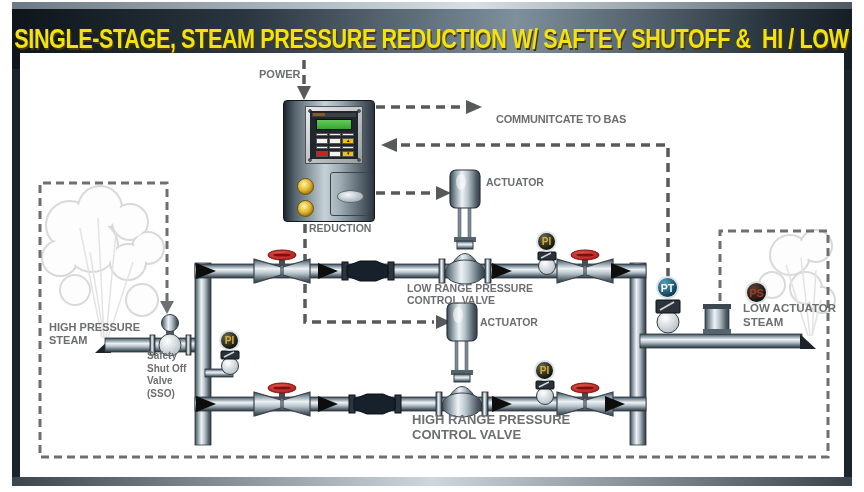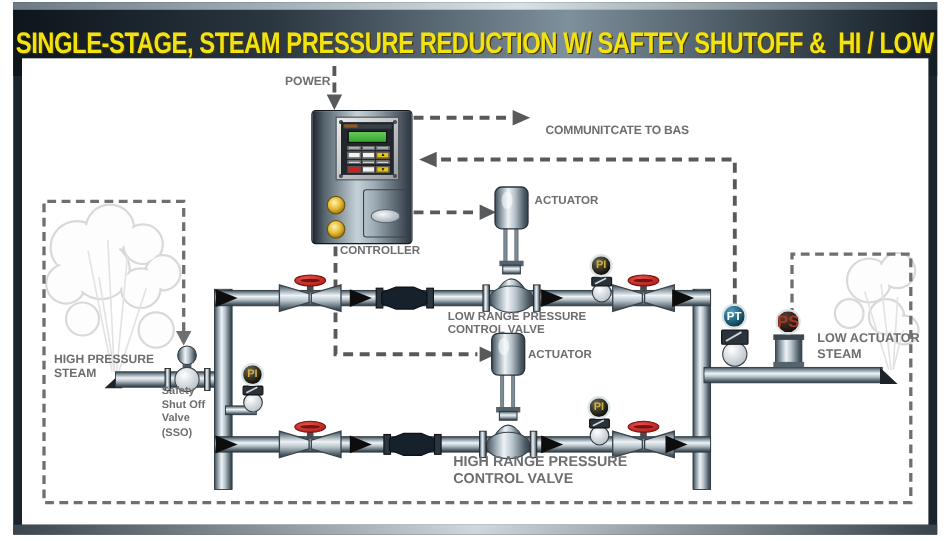--- a/index.html
+++ b/index.html
@@ -17,21 +17,21 @@
   .titlebar span{font-size:27px;font-weight:bold;color:#f2e30e;white-space:pre;
      transform:scaleX(0.8);letter-spacing:-0.5px;text-shadow:1.5px 1.5px 0 #4a3800;}
   .content{left:20px;top:53px;width:824px;height:424px;background:#fff;}
   
   .lbl{color:#6d6e71;font-weight:bold;white-space:pre-line;line-height:1.18;}
   
   .badge{border-radius:50%;display:flex;align-items:center;justify-content:center;
      border:2px solid #dde4e8;box-sizing:border-box;font-weight:bold;}
   .badge.pi{background:radial-gradient(circle at 35% 28%,#6a6a52,#14140c 72%);color:#d7ad3c;font-size:10px;}
   .badge.pt{background:radial-gradient(circle at 35% 28%,#4da4c0,#0d3b50 75%);color:#fff;font-size:10.5px;}
-  .badge.ps{background:radial-gradient(circle at 35% 28%,#5a4038,#17100d 75%);color:#a23b25;font-size:15px;}
+  .badge.ps{background:radial-gradient(circle at 35% 28%,#5a4038,#17100d 75%);color:#a23b25;font-size:11px;margin-left:40px;}
   
   .controller{left:283px;top:100px;width:92px;height:122px;border-radius:4px;border:1px solid #10171d;
      background:linear-gradient(to right,#1d262e 0%,#55646e 12%,#c6d1d7 45%,#9fadb5 62%,#2c3640 100%);box-sizing:border-box;}
   .kp-bezel{left:305px;top:106px;width:58px;height:58px;border:1px solid #4c5257;
      background:linear-gradient(135deg,#ececec,#979da1);box-sizing:border-box;
      background-image:
        radial-gradient(circle at 4px 4px,#4c5257 1.5px,transparent 2.2px),
        radial-gradient(circle at 53px 4px,#4c5257 1.5px,transparent 2.2px),
        radial-gradient(circle at 4px 53px,#4c5257 1.5px,transparent 2.2px),
        radial-gradient(circle at 53px 53px,#4c5257 1.5px,transparent 2.2px),
@@ -319,21 +319,21 @@
   <div class="abs gold-btn" style="left:297px;top:200px;"></div>
 
   <div class="abs badge pi" style="left:536px;top:231px;width:21px;height:21px;">PI</div>
   <div class="abs badge pi" style="left:534px;top:360px;width:21px;height:21px;">PI</div>
   <div class="abs badge pi" style="left:219px;top:330px;width:21px;height:21px;">PI</div>
   <div class="abs badge pt" style="left:656px;top:276px;width:23px;height:23px;text-align:right;">PT</div>
   <div class="abs badge ps" style="left:705px;top:281px;width:23px;height:23px;">PS</div>
 
   <div class="abs lbl" style="left:259px;top:68px;font-size:11px;">POWER</div>
   <div class="abs lbl" style="left:496px;top:97px;font-size:11px;letter-spacing:-0.2px;margin-top:16px;">COMMUNITCATE TO BAS</div>
-  <div class="abs lbl" style="left:309px;top:222px;font-size:10.5px;">CONTROLLER</div>
+  <div class="abs lbl" style="left:309px;top:222px;font-size:10.5px;">REDUCTION</div>
   <div class="abs lbl" style="left:486px;top:176px;font-size:10.5px;">ACTUATOR</div>
   <div class="abs lbl" style="left:480px;top:316px;font-size:10.5px;">ACTUATOR</div>
   <div class="abs lbl" style="left:407px;top:282px;font-size:10.5px;">LOW RANGE PRESSURE
 CONTROL VALVE</div>
   <div class="abs lbl" style="left:412px;top:412px;font-size:13px;">HIGH RANGE PRESSURE
 CONTROL VALVE</div>
   <div class="abs lbl" style="left:49px;top:321px;font-size:11px;">HIGH PRESSURE
 STEAM</div>
   <div class="abs lbl" style="left:743px;top:302px;font-size:11.5px;">LOW ACTUATOR
 STEAM</div>

